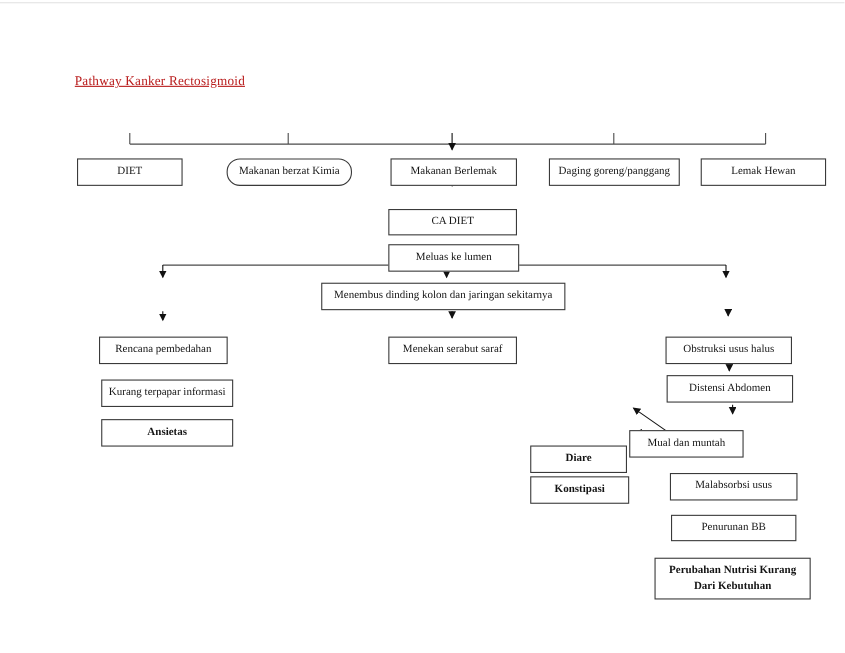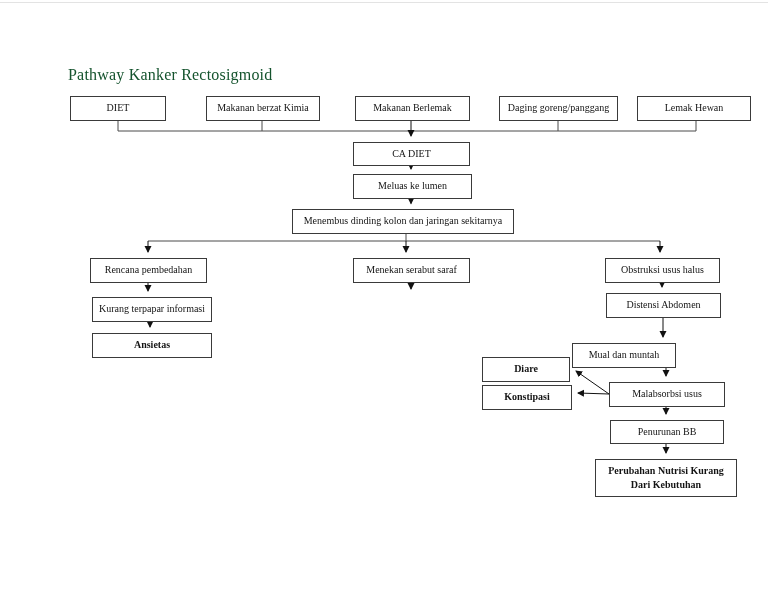--- a/index.html
+++ b/index.html
@@ -19,38 +19,40 @@
   #top-edge {
     position: absolute;
     left: 0; top: 2px;
     width: 768px; height: 1px;
     background: #e3e3e3;
   }
   .title {
     position: absolute;
     left: 68px;
     top: 66px;
-    font-size: 16px;
+    font-size: 12px;
     letter-spacing: 0.2px;
-    color: #14532d;
+    color: #b91c1c;
     white-space: nowrap;
+    text-decoration: underline;
   }
   .node {
     position: absolute;
     box-sizing: border-box;
     border: 1px solid #3a3a3a;
     background: #ffffff;
     display: flex;
     align-items: center;
     justify-content: center;
     text-align: center;
     font-size: 10px;
     line-height: 1.45;
     padding: 1px 3px;
     color: #141414;
+    margin-top: 48px;
   }
   .node.bold { font-weight: bold; }
   #connectors {
     position: absolute;
     left: 0; top: 0;
     width: 768px; height: 594px;
     z-index: 0;
   }
   .node { z-index: 1; }
 </style>
@@ -110,21 +112,21 @@
       <path d="M666 444 V453" marker-end="url(#arw)"></path>
     </g>
 
     <g stroke="#111111" stroke-width="1" fill="none">
       <path d="M609 394 L576 371" marker-end="url(#arw)"></path>
       <path d="M609 394 L578 393" marker-end="url(#arw)"></path>
     </g>
   </svg>
 
   <div class="node" style="left:70px;  top:96px;  width:96px;  height:25px;">DIET</div>
-  <div class="node" style="left:206px; top:96px;  width:114px; height:25px;">Makanan berzat Kimia</div>
+  <div class="node" style="left:206px; top:96px;  width:114px; height:25px;border-radius:12px;">Makanan berzat Kimia</div>
   <div class="node" style="left:355px; top:96px;  width:115px; height:25px;">Makanan Berlemak</div>
   <div class="node" style="left:499px; top:96px;  width:119px; height:25px;">Daging goreng/panggang</div>
   <div class="node" style="left:637px; top:96px;  width:114px; height:25px;">Lemak Hewan</div>
 
   <div class="node" style="left:353px; top:142px; width:117px; height:24px;">CA DIET</div>
   <div class="node" style="left:353px; top:174px; width:119px; height:25px;">Meluas ke lumen</div>
   <div class="node" style="left:292px; top:209px; width:222px; height:25px;">Menembus dinding kolon dan jaringan sekitarnya</div>
 
   <div class="node" style="left:90px;  top:258px; width:117px; height:25px;">Rencana pembedahan</div>
   <div class="node" style="left:92px;  top:297px; width:120px; height:25px;text-align:right;">Kurang terpapar informasi</div>

